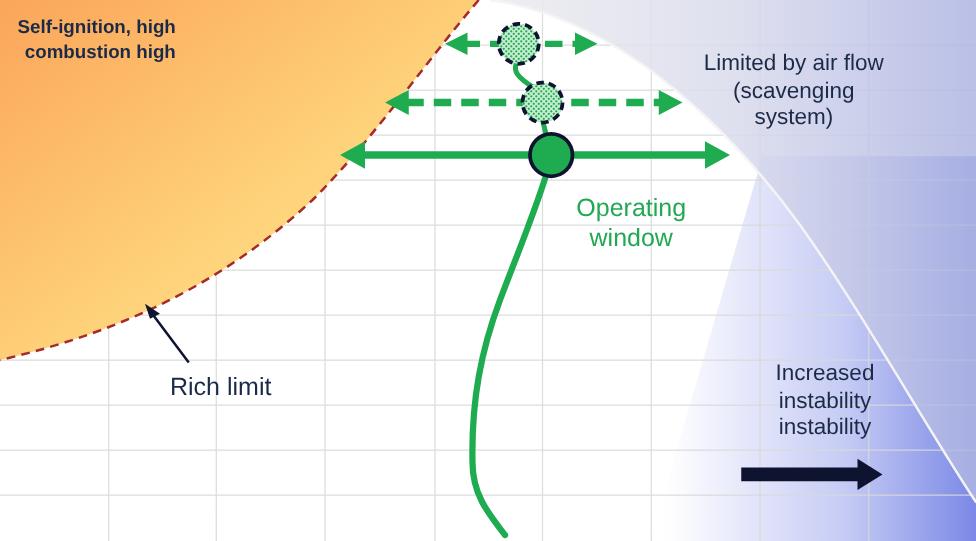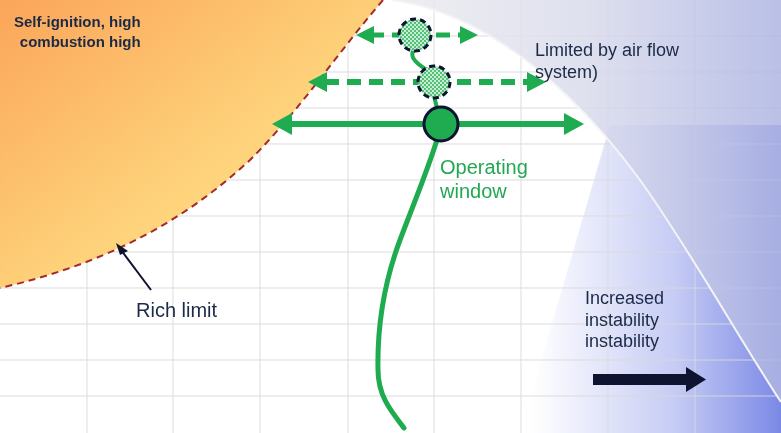--- a/index.html
+++ b/index.html
@@ -1,19 +1,19 @@
 <!DOCTYPE html>
 <html><head>
 <meta charset="utf-8">
 <style>
   html, body { margin: 0; padding: 0; }
   body { width: 781px; height: 433px; overflow: hidden; background: #ffffff; }
   .canvas { position: relative; width: 781px; height: 433px; font-family: "Liberation Sans", "DejaVu Sans", sans-serif; }
   svg.diagram { position: absolute; left: 0; top: 0; }
-  .label { position: absolute; text-align: left; line-height: 1.2; }
+  .label { position: absolute; text-align: center; line-height: 1.2; }
   .title-label { left: 14px; top: 12px; text-align: right; font-size: 15px; font-weight: bold; color: #1b2a47; line-height: 1.35; }
   .airflow-label { left: 535px; top: 40px; width: 200px; font-size: 18px; color: #1b2a47; }
   .operating-label { left: 440px; top: 155px; width: 130px; font-size: 20px; color: #22a852; }
   .rich-label { left: 136px; top: 298px; font-size: 20px; color: #1b2a47; text-align: left; }
   .instability-label { left: 585px; top: 288px; width: 150px; font-size: 18px; color: #1b2a47; }
 </style>
 </head>
 <body>
 
 <div class="canvas">
@@ -106,20 +106,21 @@
     </g>
   </svg>
 
   <div class="label title-label">
     <div>Self-ignition, high</div>
     <div>combustion high</div>
   </div>
 
   <div class="label airflow-label">
     <div>Limited by air flow</div>
+    <div>(scavenging</div>
     <div>system)</div>
   </div>
 
   <div class="label operating-label">
     <div>Operating</div>
     <div>window</div>
   </div>
 
   <div class="label rich-label">Rich limit</div>
 

